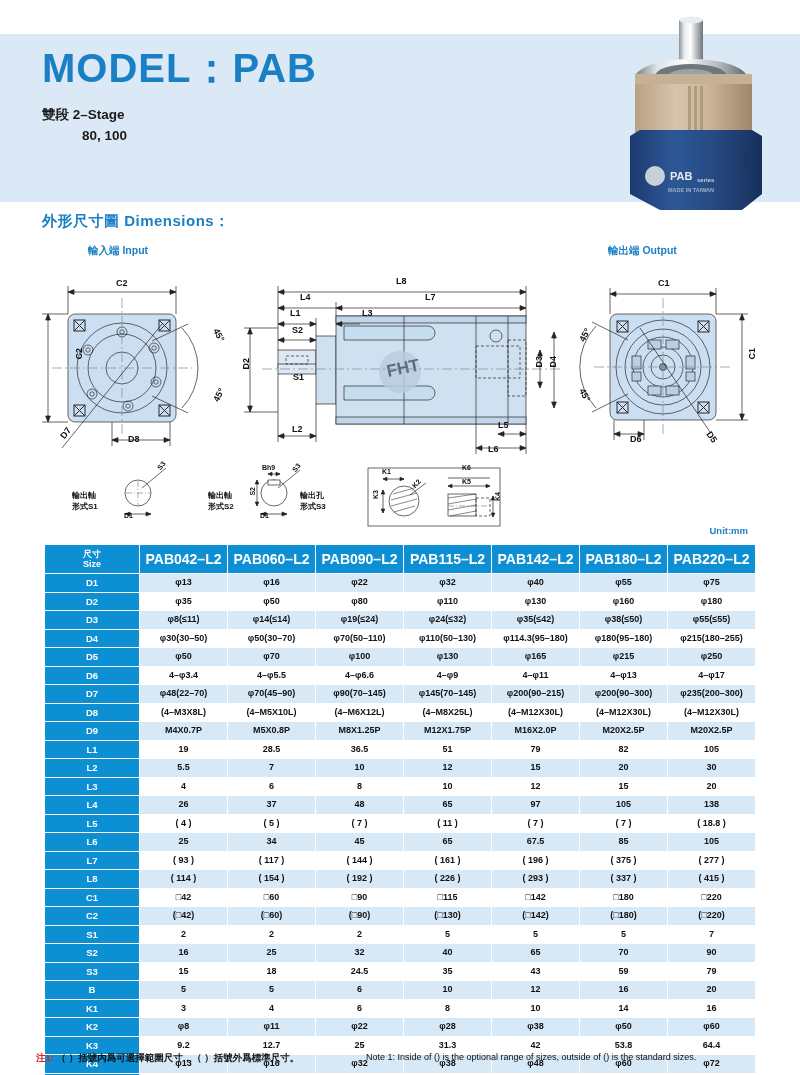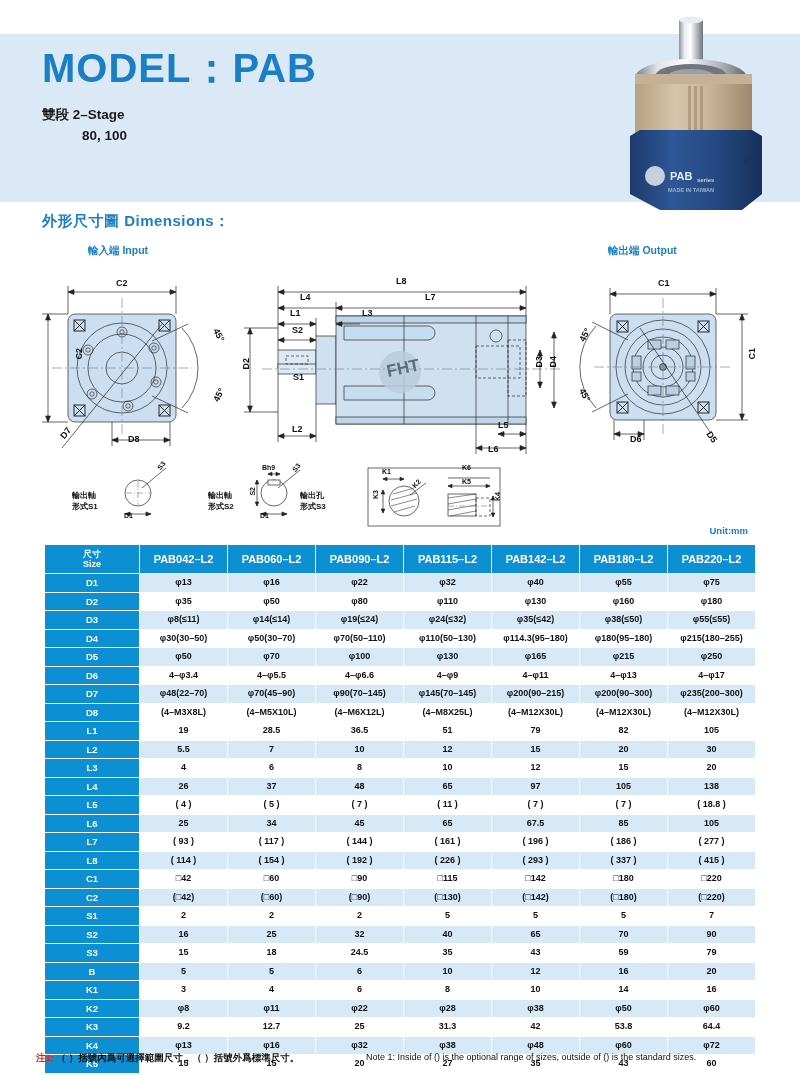--- a/index.html
+++ b/index.html
@@ -56,21 +56,21 @@
     table-layout:fixed;
   }
   table.spec td,table.spec th{
     border:1px solid #ffffff;
     text-align:center;vertical-align:middle;
     font-size:9px;font-weight:bold;color:#111;
     height:17.5px;padding:0;line-height:11px;
     white-space:nowrap;
   }
   table.spec th{
-    background:#0d8fd4;color:#ffffff;font-size:11px;
+    background:#0d8fd4;color:#ffffff;font-size:14px;
     height:28px;
   }
   table.spec th.corner{width:94px;line-height:10px;font-size:9px;}
   table.spec td.rowlab{
     background:#0d8fd4;color:#ffffff;font-size:9.5px;width:94px;
   }
   table.spec tr.alt td.val{background:#d7e8f7;}
   table.spec td.val{background:#ffffff;}
 
   
@@ -552,20 +552,30 @@
       <tr>
         <td class="rowlab">D8</td>
         <td class="val">(4–M3X8L)</td>
         <td class="val">(4–M5X10L)</td>
         <td class="val">(4–M6X12L)</td>
         <td class="val">(4–M8X25L)</td>
         <td class="val">(4–M12X30L)</td>
         <td class="val">(4–M12X30L)</td>
         <td class="val">(4–M12X30L)</td>
       </tr>
+      <tr class="alt">
+        <td class="rowlab">D9</td>
+        <td class="val">M4X0.7P</td>
+        <td class="val">M5X0.8P</td>
+        <td class="val">M8X1.25P</td>
+        <td class="val">M12X1.75P</td>
+        <td class="val">M16X2.0P</td>
+        <td class="val">M20X2.5P</td>
+        <td class="val">M20X2.5P</td>
+      </tr>
       <tr>
         <td class="rowlab">L1</td>
         <td class="val">19</td>
         <td class="val">28.5</td>
         <td class="val">36.5</td>
         <td class="val">51</td>
         <td class="val">79</td>
         <td class="val">82</td>
         <td class="val">105</td>
       </tr>
@@ -619,21 +629,21 @@
         <td class="val">85</td>
         <td class="val">105</td>
       </tr>
       <tr>
         <td class="rowlab">L7</td>
         <td class="val">( 93 )</td>
         <td class="val">( 117 )</td>
         <td class="val">( 144 )</td>
         <td class="val">( 161 )</td>
         <td class="val">( 196 )</td>
-        <td class="val">( 186 )</td>
+        <td class="val">( 375 )</td>
         <td class="val">( 277 )</td>
       </tr>
       <tr class="alt">
         <td class="rowlab">L8</td>
         <td class="val">( 114 )</td>
         <td class="val">( 154 )</td>
         <td class="val">( 192 )</td>
         <td class="val">( 226 )</td>
         <td class="val">( 293 )</td>
         <td class="val">( 337 )</td>

